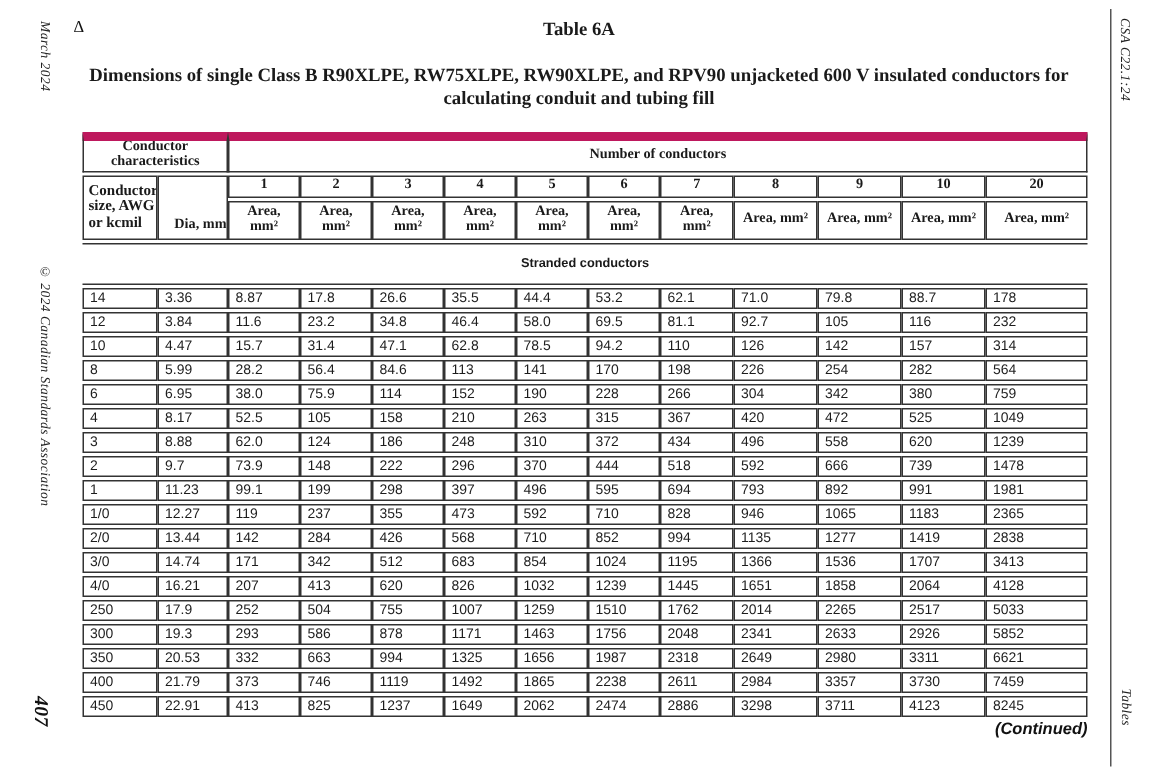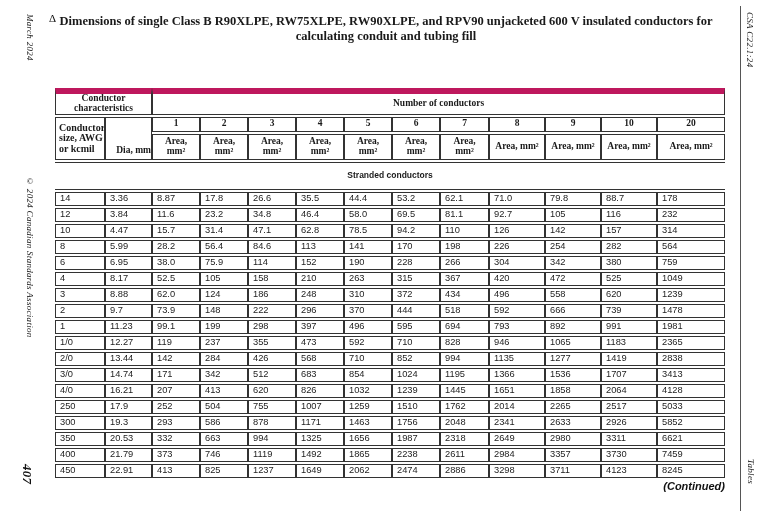--- a/index.html
+++ b/index.html
@@ -14,21 +14,21 @@
   .m-left-bottom { left:19px; top:464px; font-weight:bold; font-size:13px; color:#111; }
   .m-right-top   { left:745px; top:12px; }
   .m-right-bottom{ left:746px; top:459px; }
   .rule-right { position:absolute; left:740px; top:6px; height:505px; width:0;
                 border-left:1px solid #555; }
 
   
   .delta { position:absolute; left:49px; top:12px; font-size:11px; color:#111; }
   .title-block { position:absolute; left:47px; top:12px; width:678px; text-align:center; }
   .t1 { font-weight:bold; font-size:12.5px; }
-  .t2 { font-weight:bold; font-size:12.5px; line-height:1.22; margin-top:2px; }
+  .t2 { font-weight:bold; font-size:12.5px; line-height:1.22; margin-top:16px; }
   .see { font-size:11px; margin-top:2px; }
   .see a { color:var(--link,#3535d8); text-decoration:underline; cursor:pointer; }
 
   
   table { position:absolute; left:55px; top:86px; width:670px;
           border-collapse:separate; border-spacing:0 2px; table-layout:fixed; }
   th, td { border:1px solid #333; line-height:1.05; overflow:hidden; }
   thead th { font-weight:bold; font-size:9.5px; font-family:"Liberation Serif", serif; }
   .grouprow th { height:22px; text-align:center; vertical-align:middle; border-top:6px solid #be185d; }
   .numrow th.num { height:15px; text-align:center; vertical-align:middle; }
@@ -51,20 +51,21 @@
 
 <div class="vtext m-left-top">March 2024</div>
 <div class="vtext m-left-mid">© 2024 Canadian Standards Association</div>
 <div class="vtext m-left-bottom">407</div>
 <div class="rule-right"></div>
 <div class="vtext m-right-top">CSA C22.1:24</div>
 <div class="vtext m-right-bottom">Tables</div>
 
 <div class="delta">Δ</div>
 <div class="title-block">
+  <div class="t1">Table 6A</div>
   <div class="t2">Dimensions of single Class B R90XLPE, RW75XLPE, RW90XLPE, and RPV90 unjacketed 600 V insulated conductors for calculating conduit and tubing fill</div>
 </div>
 
 <table>
   <colgroup>
     <col style="width:50px">
       <col style="width:47px">
     <col style="width:48px">
       <col style="width:48px">
       <col style="width:48px">

